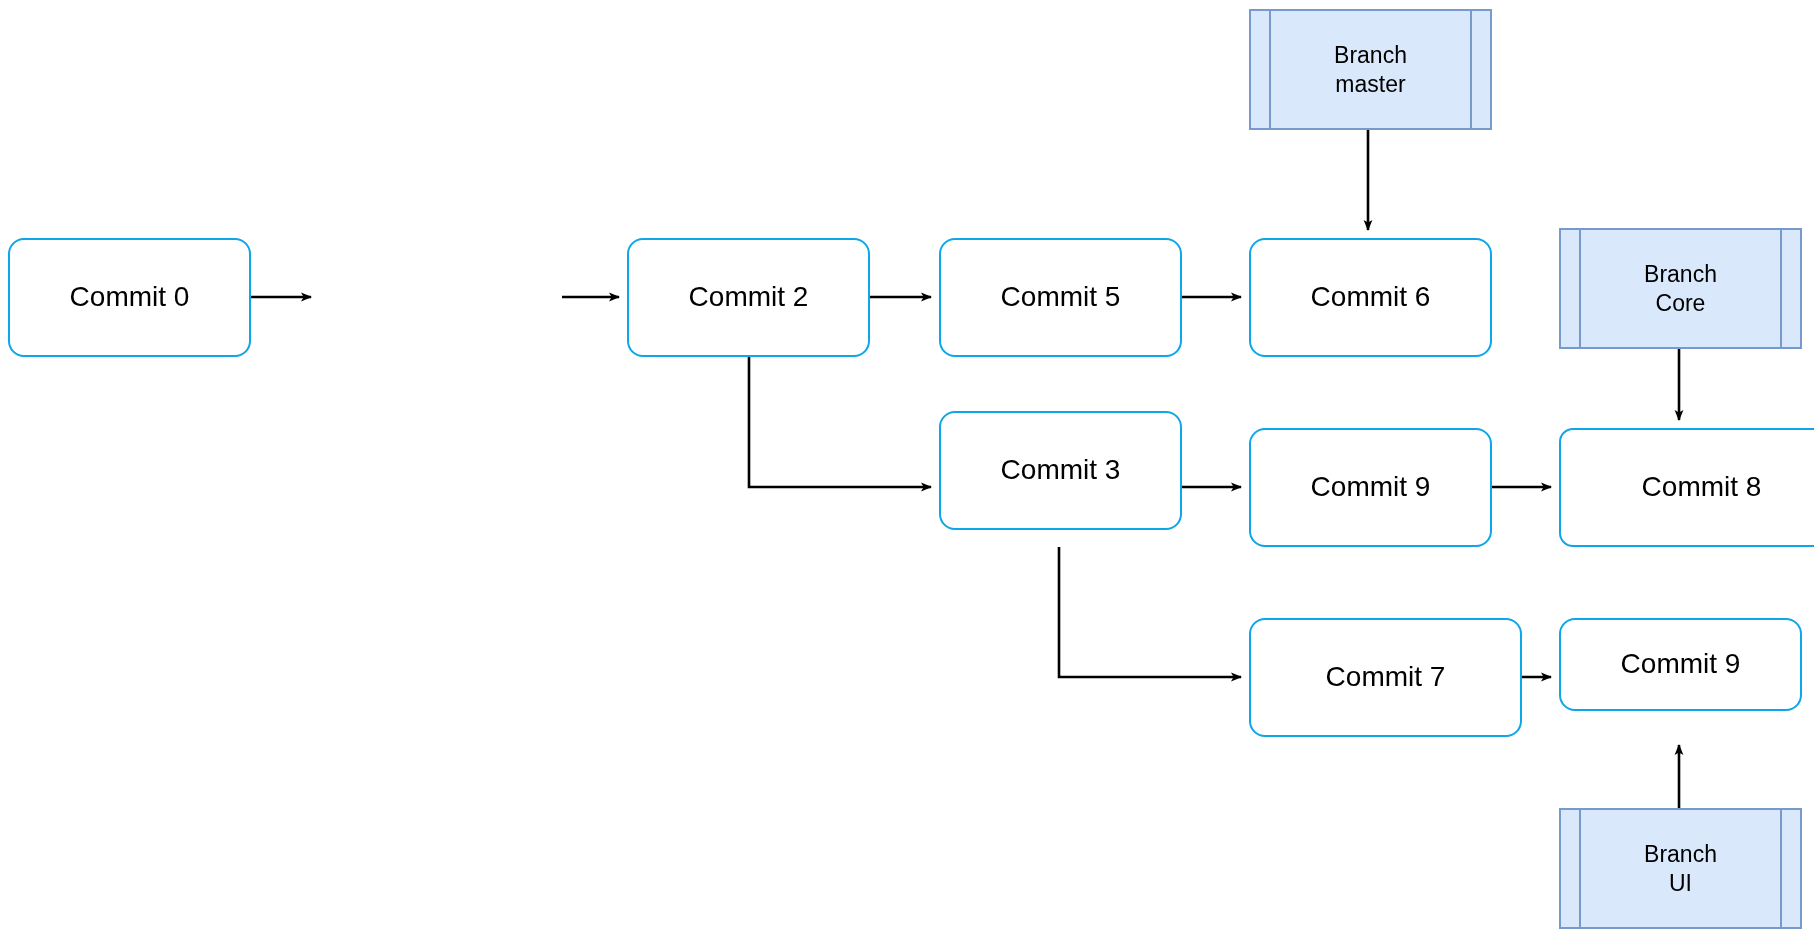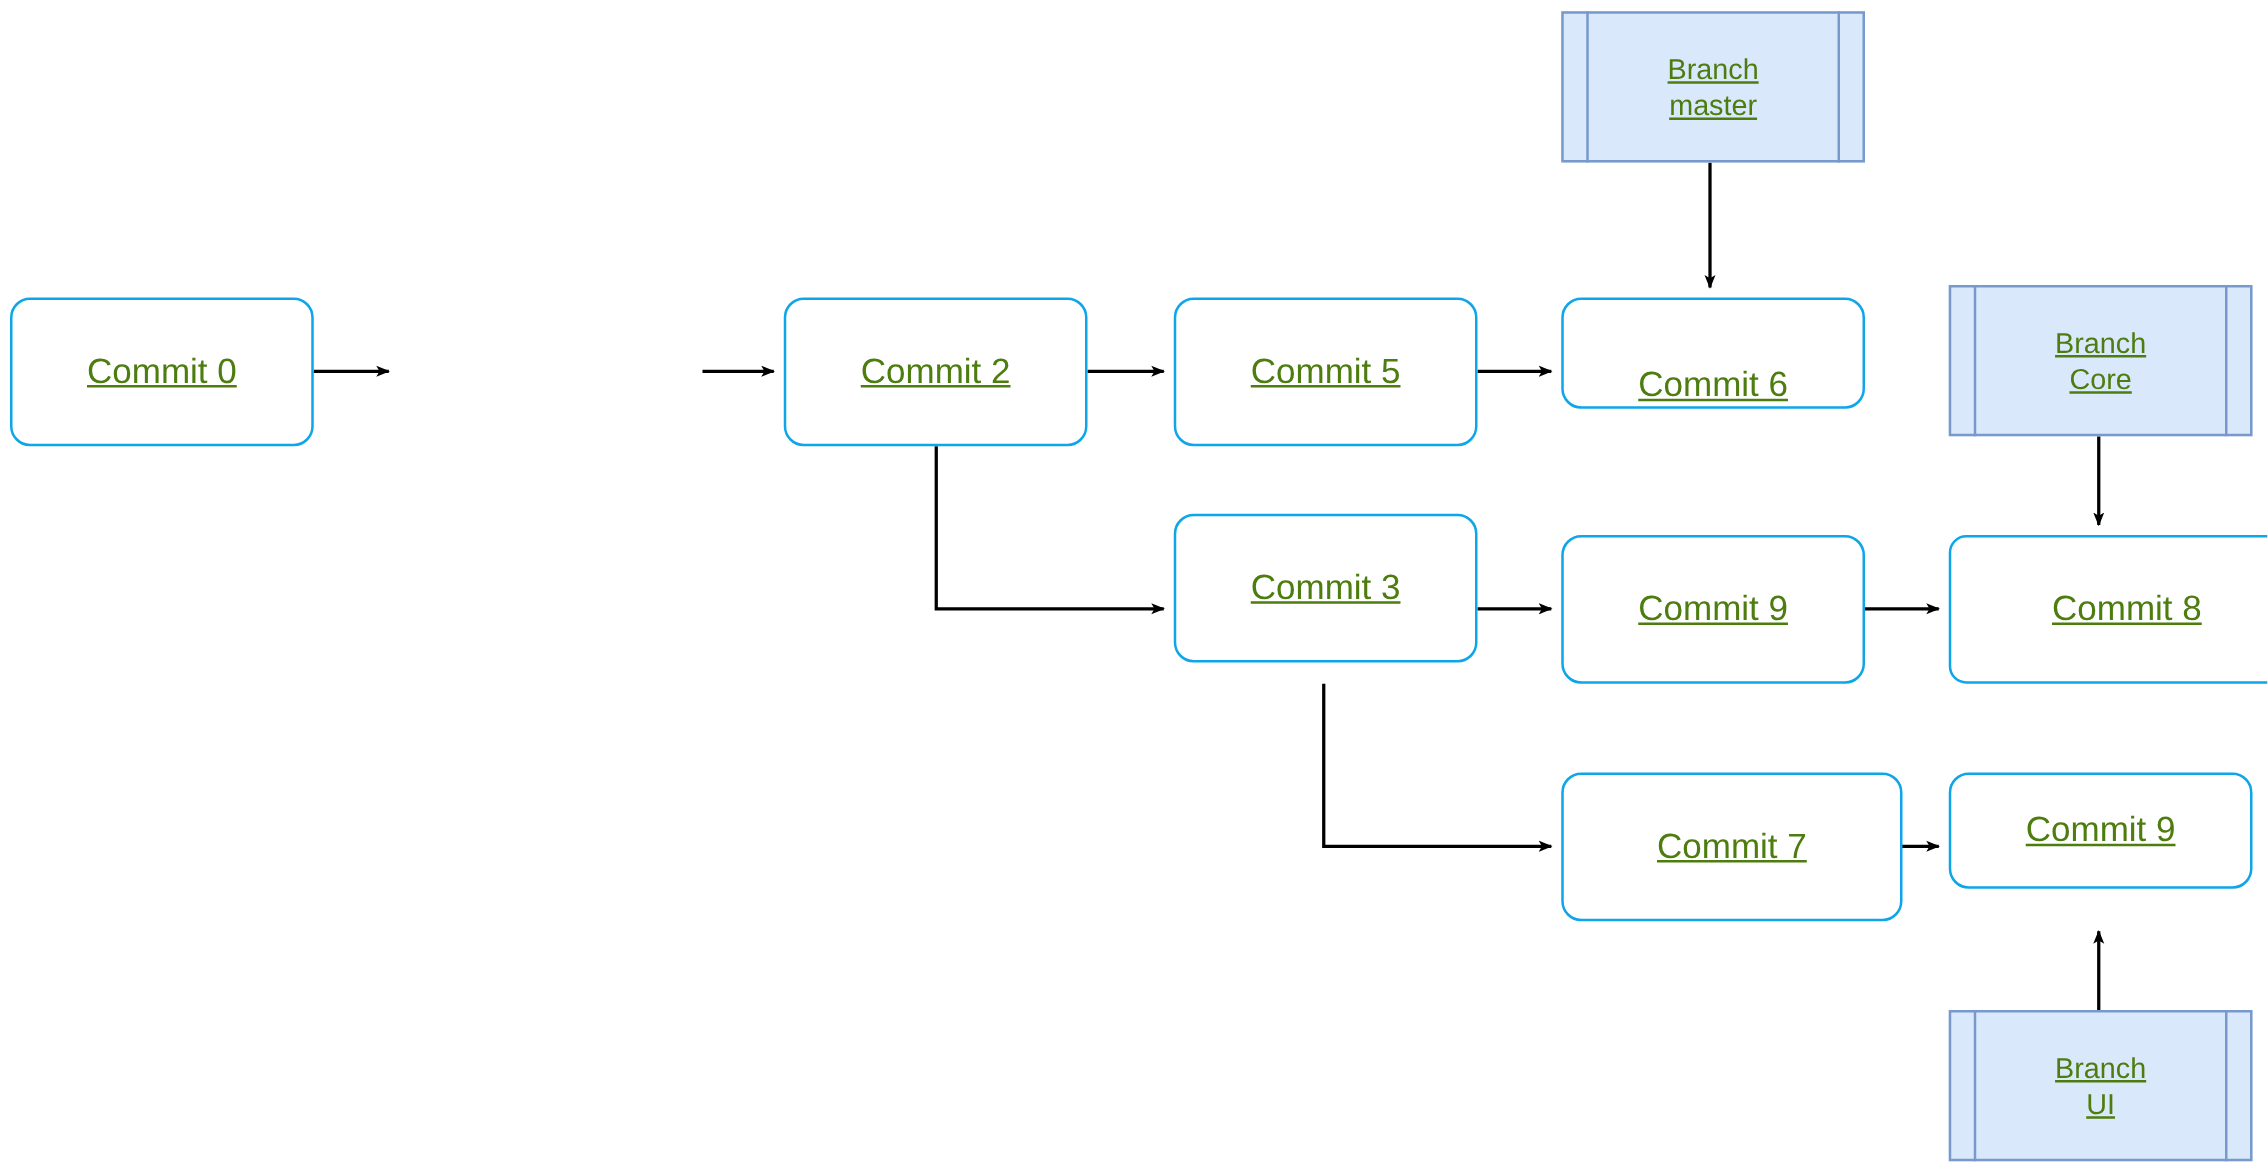--- a/index.html
+++ b/index.html
@@ -19,23 +19,22 @@
     overflow: hidden;
   }
   .node {
     position: absolute;
     box-sizing: border-box;
     display: flex;
     align-items: center;
     justify-content: center;
     text-align: center;
     line-height: 1.22;
-    color: #4d7c0f;
+    color: #000000;
     white-space: pre-line;
-    text-decoration: underline;
   }
   .commit-node {
     background: #ffffff;
     border: 2px solid #0ea5e9;
     border-radius: 16px;
     font-size: 28px;
   }
   .branch-node {
     background: #dae8fc;
     border: 2px solid #7799cc;
@@ -93,21 +92,21 @@
 
   <div class="node commit-node" style="left:8px;  top:238px; width:243px; height:119px;">
     <span>Commit 0</span>
   </div>
   <div class="node commit-node" style="left:627px; top:238px; width:243px; height:119px;">
     <span>Commit 2</span>
   </div>
   <div class="node commit-node" style="left:939px; top:238px; width:243px; height:119px;">
     <span>Commit 5</span>
   </div>
-  <div class="node commit-node" style="left:1249px; top:238px; width:243px; height:89px;align-items:flex-end;">
+  <div class="node commit-node" style="left:1249px; top:238px; width:243px; height:119px;">
     <span>Commit 6</span>
   </div>
 
   <div class="node commit-node" style="left:939px; top:411px; width:243px; height:119px;">
     <span>Commit 3</span>
   </div>
   <div class="node commit-node" style="left:1249px; top:428px; width:243px; height:119px;">
     <span>Commit 9</span>
   </div>
   <div class="node commit-node" style="left:1559px; top:428px; width:285px; height:119px;border-radius:14px;">

